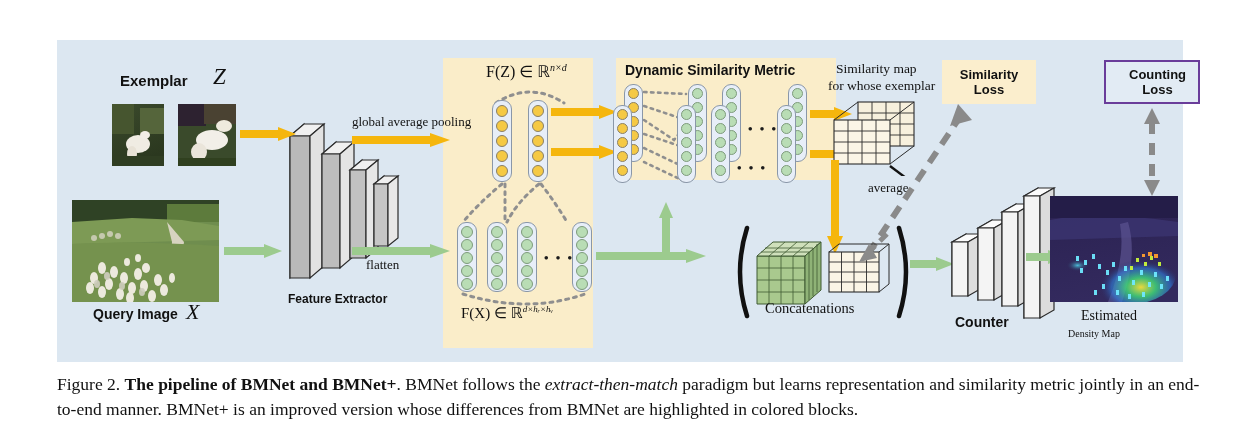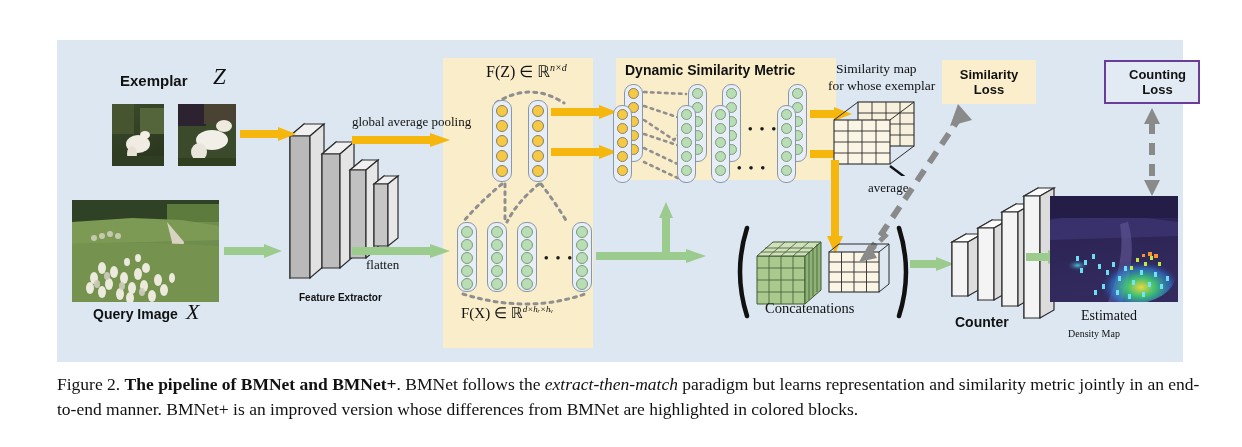--- a/index.html
+++ b/index.html
@@ -161,21 +161,21 @@
       <polygon points="68,52 80,42 96,42 84,52" fill="#f0f0f0"></polygon>
       <polygon points="84,52 84,140 68,140 68,52" fill="#c1c1c1"></polygon>
       <polygon points="84,52 96,42 96,130 84,140" fill="#e6e6e6"></polygon>
 
       <polygon points="92,66 92,128 102,120 102,58" fill="#cfcfcf"></polygon>
       <polygon points="92,66 102,58 116,58 106,66" fill="#f0f0f0"></polygon>
       <polygon points="106,66 106,128 92,128 92,66" fill="#c6c6c6"></polygon>
       <polygon points="106,66 116,58 116,120 106,128" fill="#e8e8e8"></polygon>
     </g>
   </svg>
-  <div class="lbl bold" style="left:299px;top:292px;font-size:10px;">Feature Extractor</div>
+  <div class="lbl bold" style="left:288px;top:292px;font-size:12px;">Feature Extractor</div>
 
   <svg class="arrow-svg" style="left:240px;top:126px;" width="60" height="16">
     <path d="M0 8 L40 8" stroke="#f5b60d" stroke-width="8" fill="none"></path>
     <polygon points="38,1 56,8 38,15" fill="#f5b60d"></polygon>
   </svg>
 
   <svg class="arrow-svg" style="left:224px;top:243px;" width="62" height="16">
     <path d="M0 8 L42 8" stroke="#9ccb8e" stroke-width="8" fill="none"></path>
     <polygon points="40,1 58,8 40,15" fill="#9ccb8e"></polygon>
   </svg>

